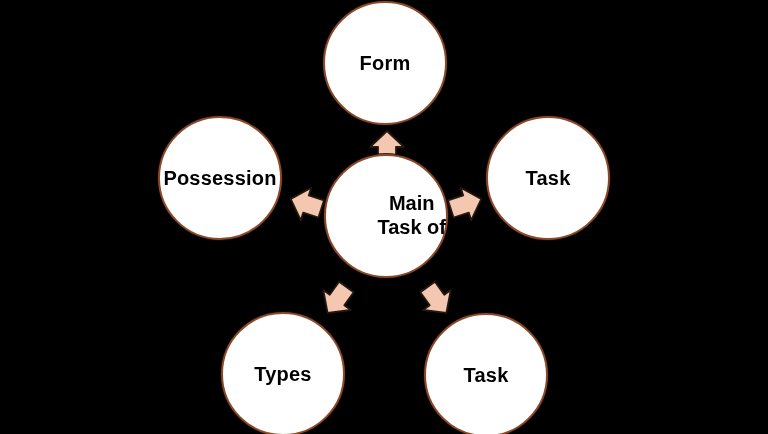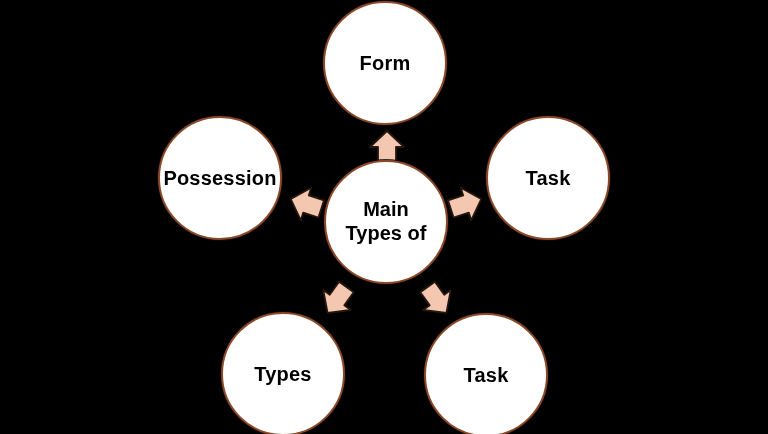--- a/index.html
+++ b/index.html
@@ -84,20 +84,20 @@
   <div class="node" style="left:158px; top:116px;justify-content:center;">
     <span class="node-label">Possession</span>
   </div>
   <div class="node" style="left:221px; top:312px;">
     <span class="node-label">Types</span>
   </div>
   <div class="node" style="left:424px; top:313px;">
     <span class="node-label">Task</span>
   </div>
 
-  <div class="node" style="left:324px; top:160px;">
+  <div class="node" style="left:324px; top:154px;justify-content:flex-end;">
     <div class="center-text">
       <div>Main</div>
-      <div>Types of</div>
+      <div>Task of</div>
     </div>
   </div>
 
 </div>
 
 </body></html>

